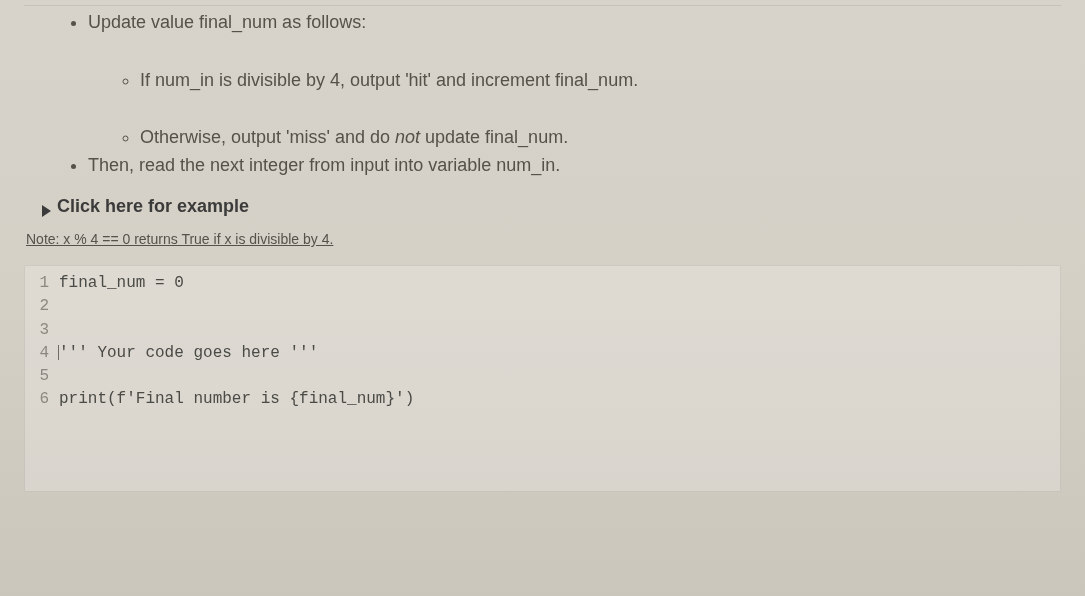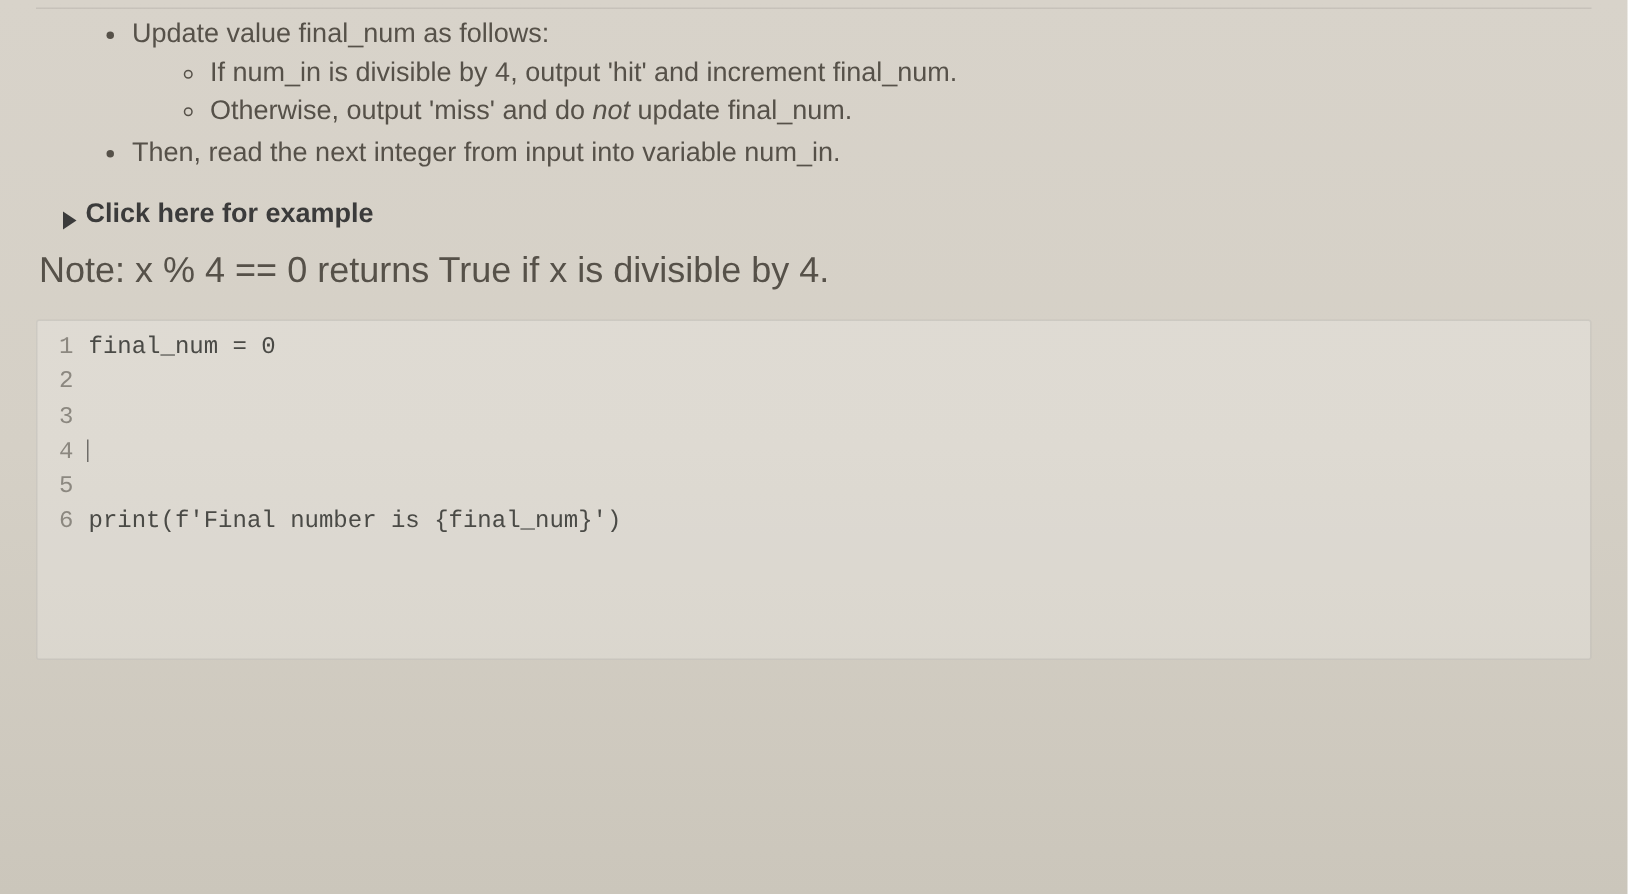--- a/index.html
+++ b/index.html
@@ -31,44 +31,45 @@
     padding-left: 64px;
     font-size: 18px;
     color: #565149;
   }
   ul.main-list > li { margin-bottom: 2px; line-height: 1.42; }
   ul.sub-list {
     list-style: circle;
     padding-left: 52px;
     font-size: 18px;
   }
-  ul.sub-list > li { line-height: 1.42; }
+  ul.sub-list > li { line-height: 1.42; margin-top: 32px; }
   .italic { font-style: italic; }
   .example-toggle {
     display: flex;
     align-items: flex-end;
     gap: 6px;
     padding: 16px 0 6px 18px;
     cursor: pointer;
   }
   .triangle {
     width: 0; height: 0;
     border-top: 6px solid transparent;
     border-bottom: 6px solid transparent;
     border-left: 9px solid #3b3b3b;
   }
   .example-label {
     font-weight: 700;
     font-size: 18px;
     color: #3b3b3b;
   }
   .note {
-    font-size: 24px;
+    font-size: 14px;
     color: #565149;
     padding: 8px 0 18px 2px;
+    text-decoration: underline;
   }
   .code-area {
     background: rgba(255,255,255,0.22);
     border: 1px solid rgba(0,0,0,0.08);
     border-radius: 2px;
     padding: 6px 0 80px 0;
     font-family: "Courier New", Courier, monospace;
     font-size: 16px;
     color: #4a4a46;
   }
@@ -131,21 +132,21 @@
     </div>
     <div class="code-line">
       <div class="gutter">2</div>
     </div>
     <div class="code-line">
       <div class="gutter">3</div>
       <div class="code-text"></div>
     </div>
     <div class="code-line">
       <div class="gutter">4</div>
-      <div class="code-text"><span class="cursor-col"></span></div>
+      <div class="code-text"><span class="cursor-col"></span><span>''' Your code goes here '''</span></div>
     </div>
     <div class="code-line">
       <div class="gutter">5</div>
       <div class="code-text"></div>
     </div>
     <div class="code-line">
       <div class="gutter">6</div>
       <div class="code-text">print(f'Final number is {final_num}')</div>
     </div>
   </div>

